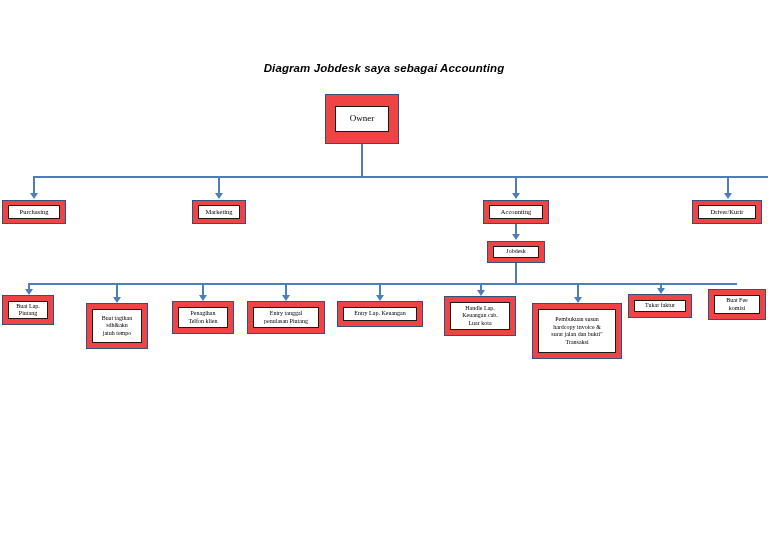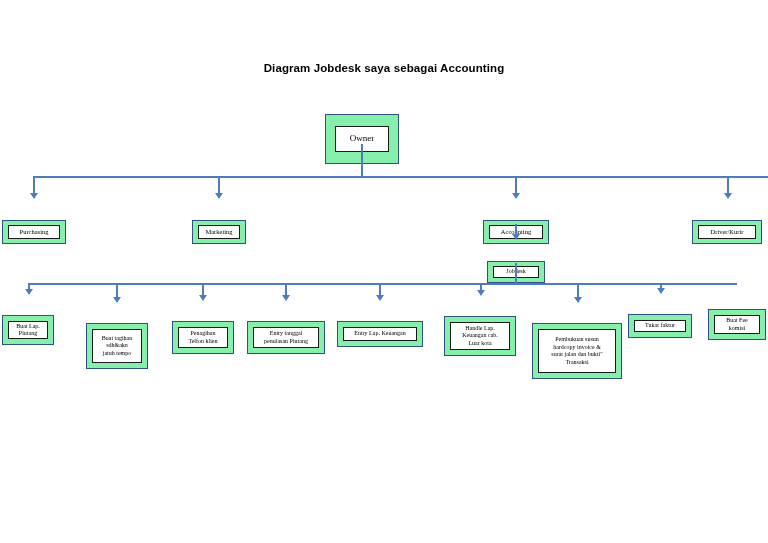--- a/index.html
+++ b/index.html
@@ -26,32 +26,32 @@
     position: absolute;
     left: 0;
     top: 62px;
     width: 768px;
     text-align: center;
     font-family: "Liberation Sans", sans-serif;
     font-size: 11.5px;
     font-weight: bold;
     letter-spacing: 0.1px;
     color: #000000;
+    font-style: italic;
   }
 
   
   .node {
     position: absolute;
     box-sizing: border-box;
-    background: #86efac;
+    background: #ef4444;
     border: 1px solid #2f5282;
     display: flex;
     align-items: flex-start;
     justify-content: center;
-    margin-top: 20px;
   }
   .node .inner {
     box-sizing: border-box;
     width: 100%;
     height: 100%;
     background: #ffffff;
     border: 1px solid #1a1a1a;
     display: flex;
     align-items: center;
     justify-content: center;

